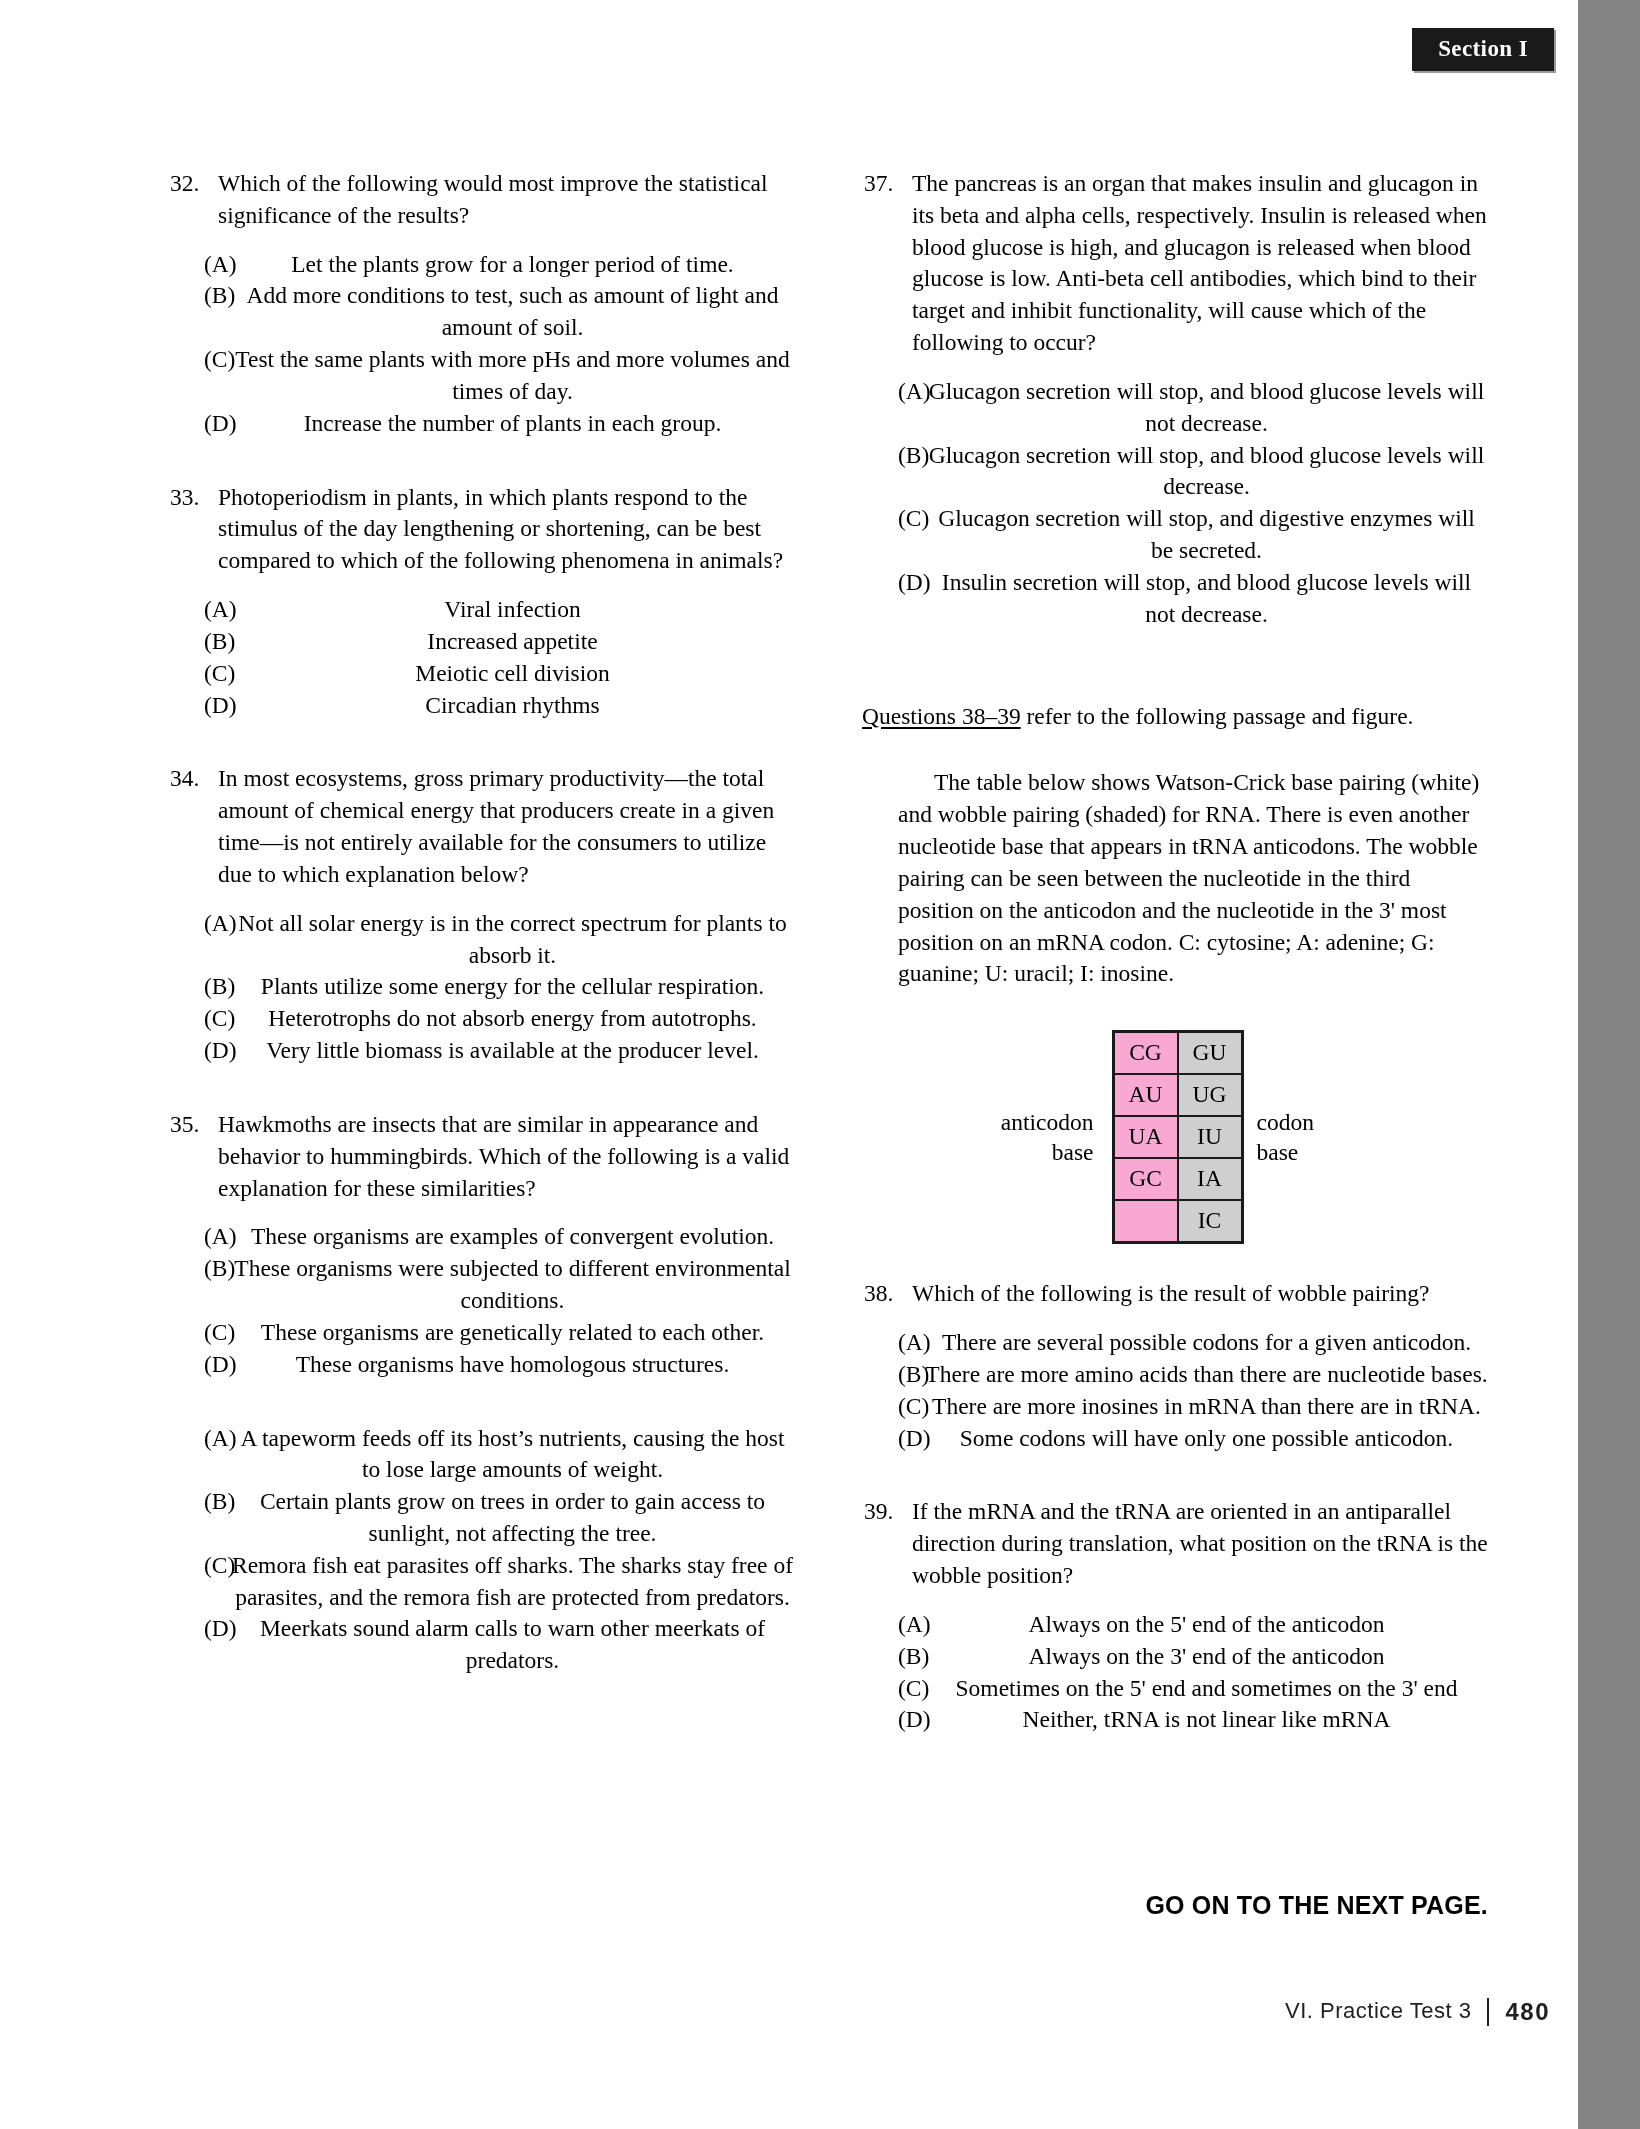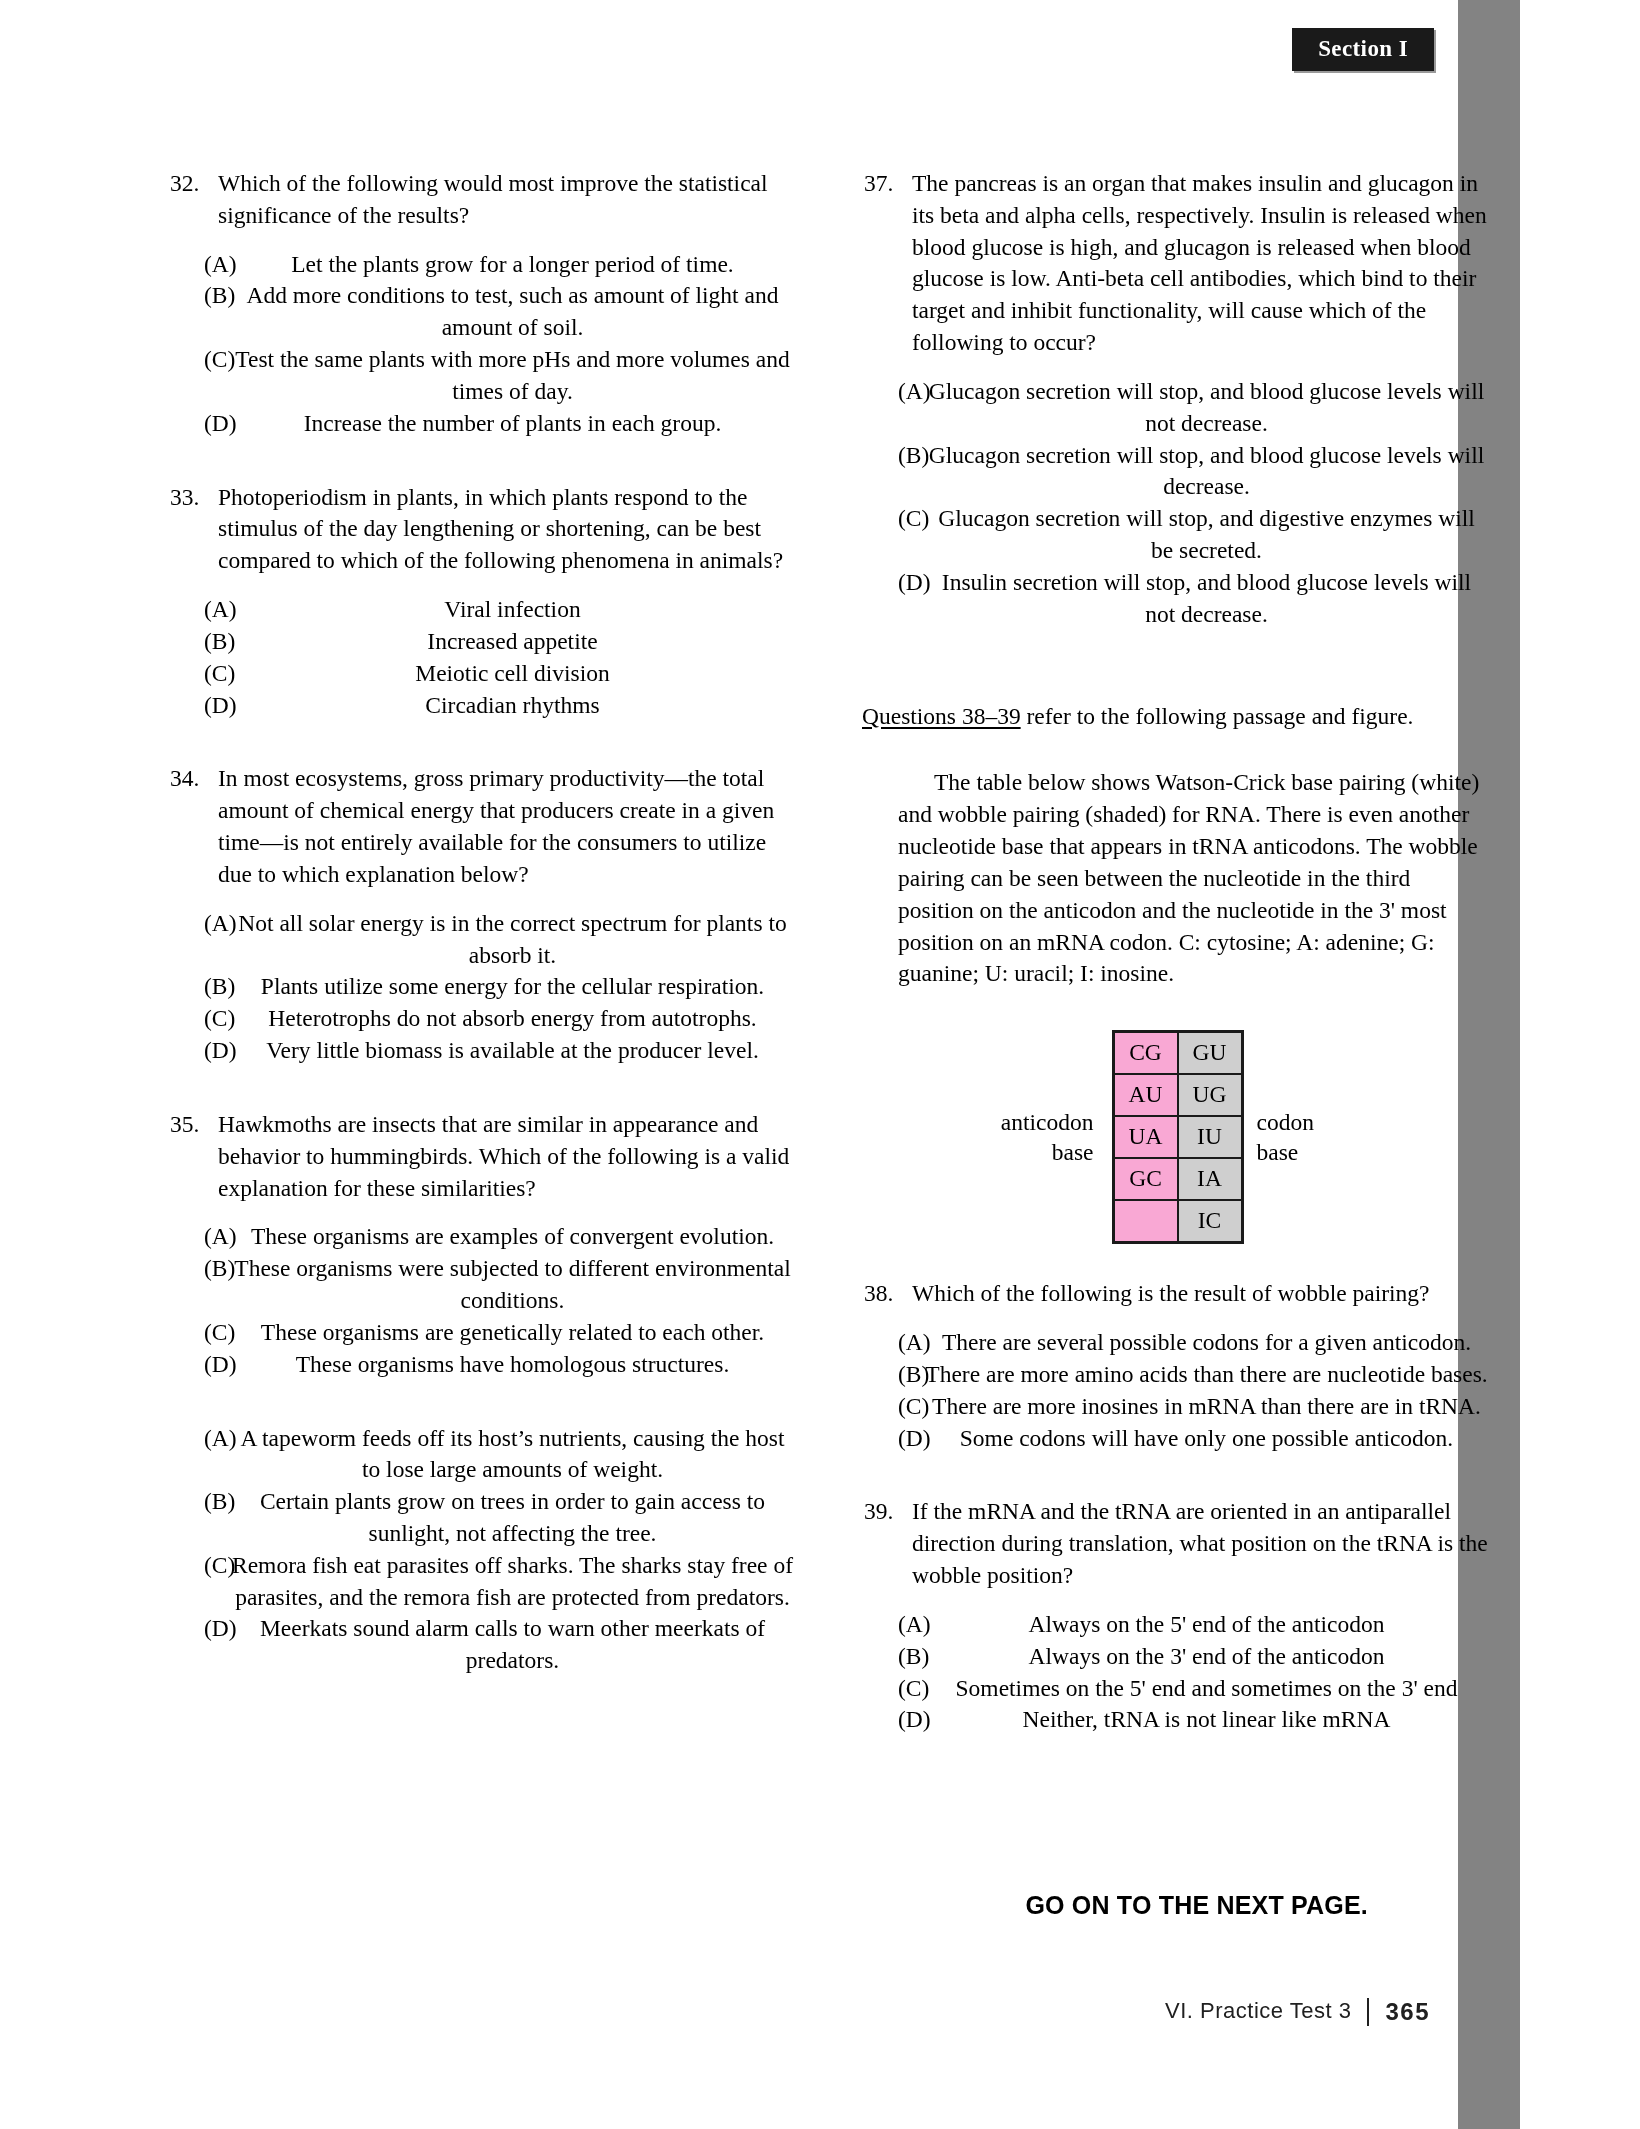--- a/index.html
+++ b/index.html
@@ -7,21 +7,21 @@
     padding: 0;
     background: #ffffff;
   }
   body {
     font-family: "Liberation Serif", "DejaVu Serif", serif;
     color: #000000;
   }
 
   .page {
     position: relative;
-    width: 1520px;
+    width: 1640px;
     height: 2129px;
     background: #ffffff;
     overflow: hidden;
   }
 
   
   .edge-band {
     position: absolute;
     top: 0;
     right: 0;
@@ -446,16 +446,16 @@
       </div>
 
     </div>
   </div>
 
   <div class="goon">GO ON TO THE NEXT PAGE.</div>
 
   <div class="page-footer">
     <span class="ftr-label">VI.  Practice Test 3</span>
     <span class="ftr-rule"></span>
-    <span class="ftr-num">365</span>
+    <span class="ftr-num">480</span>
   </div>
 
 </div>
 
 </body></html>

